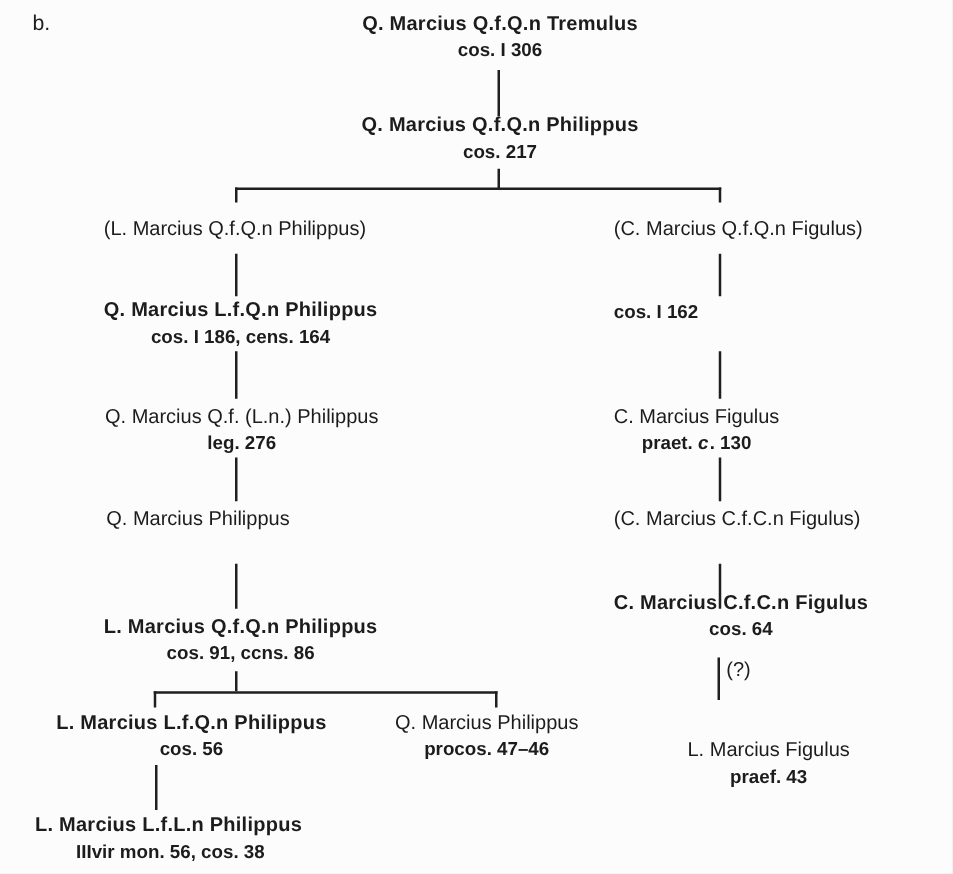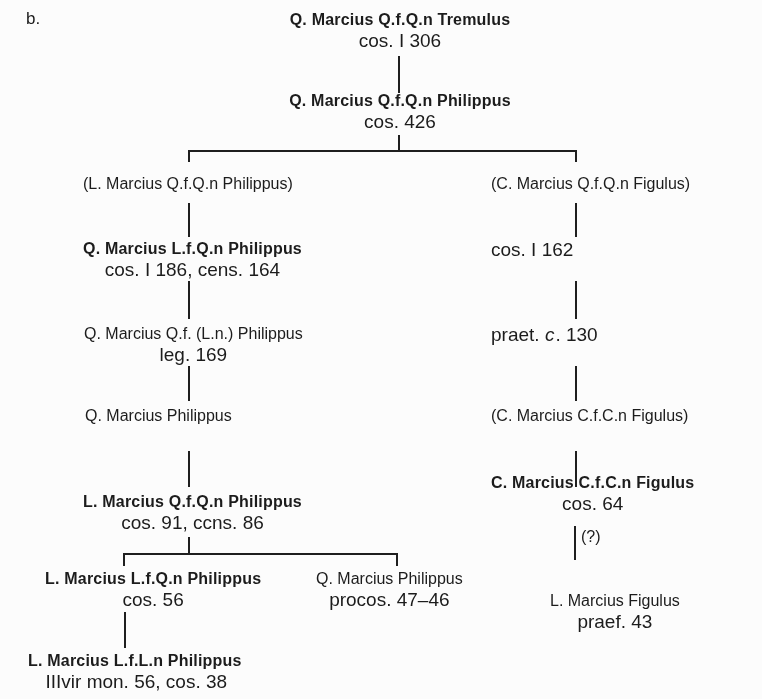--- a/index.html
+++ b/index.html
@@ -16,21 +16,21 @@
     position:absolute;
     font-size:17px;line-height:20px;
   }
   .node{position:absolute;text-align:center;}
   .node .name{
     font-size:16px;line-height:20px;font-weight:400;
     white-space:nowrap;
   }
   .node.bold .name{font-weight:700;letter-spacing:.2px;}
   .node .detail{
-    font-size:19px;line-height:20px;font-weight:400;
+    font-size:15px;line-height:20px;font-weight:700;
     white-space:nowrap;margin-top:1px;
   }
   .node.center{text-align:center;}
   .detail .it{font-style:italic;padding-right:1px;}
   .indent3{padding-left:3px;}
   .vline,.hline{position:absolute;background:#1f1f1f;}
   .vline{width:2px;}
   .hline{height:2px;}
   .uncertain{
     position:absolute;font-size:16px;line-height:20px;white-space:nowrap;
@@ -43,43 +43,44 @@
 
   <div class="fig-label" style="left:26px;top:9px;">b.</div>
 
   <div class="node bold center" style="left:231px;top:10px;width:338px;">
     <div class="name">Q. Marcius Q.f.Q.n Tremulus</div>
     <div class="detail">cos. I 306</div>
   </div>
 
   <div class="node bold center" style="left:231px;top:91px;width:338px;">
     <div class="name">Q. Marcius Q.f.Q.n Philippus</div>
-    <div class="detail">cos. 426</div>
+    <div class="detail">cos. 217</div>
   </div>
 
   <div class="node" style="left:83px;top:174px;">
     <div class="name">(L. Marcius Q.f.Q.n Philippus)</div>
   </div>
   <div class="node" style="left:491px;top:174px;">
     <div class="name">(C. Marcius Q.f.Q.n Figulus)</div>
   </div>
 
   <div class="node bold" style="left:83px;top:239px;">
     <div class="name">Q. Marcius L.f.Q.n Philippus</div>
     <div class="detail">cos. I 186, cens. 164</div>
   </div>
   <div class="node bold" style="left:491px;top:239px;">
     <div class="detail">cos. I 162</div>
   </div>
 
   <div class="node" style="left:84px;top:324px;">
     <div class="name">Q. Marcius Q.f. (L.n.) Philippus</div>
-    <div class="detail">leg. 169</div>
+    <div class="detail">leg. 276</div>
   </div>
   <div class="node" style="left:491px;top:324px;">
+    <div class="name">C. Marcius Figulus</div>
     <div class="detail"><span>praet. </span><span class="it">c</span><span>. 130</span></div>
   </div>
 
   <div class="node" style="left:85px;top:406px;">
     <div class="name">Q. Marcius Philippus</div>
   </div>
   <div class="node" style="left:491px;top:406px;">
     <div class="name">(C. Marcius C.f.C.n Figulus)</div>
   </div>
 

